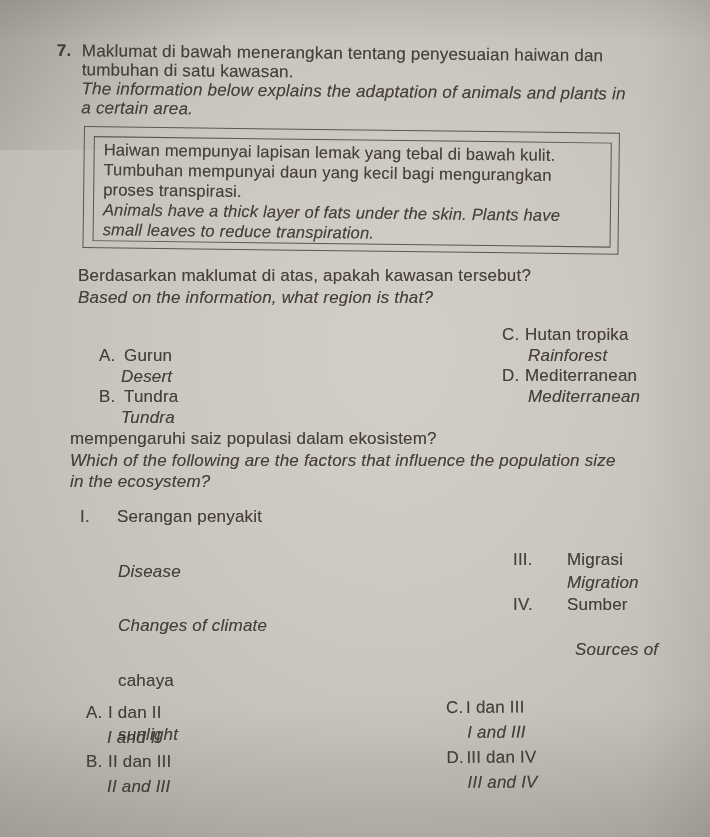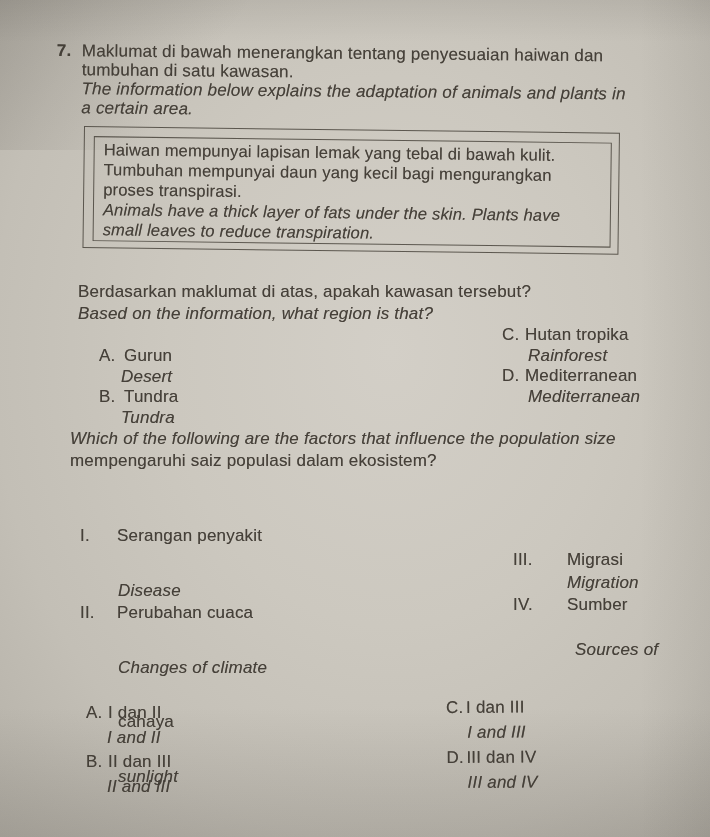--- a/index.html
+++ b/index.html
@@ -37,38 +37,38 @@
 
   
   #info-box{left:84px;top:126px;width:534px;height:120px;
     border:1.6px solid rgba(72,67,59,0.85);
     transform:rotate(0.72deg);transform-origin:0 0;}
   #info-box-inner{position:absolute;left:9px;top:9px;right:7px;bottom:6px;
     border:1.6px solid rgba(72,67,59,0.85);
     padding:2px 6px 0 9px;line-height:20px;font-size:16.5px;}
 
   
-  #q7-question{left:78px;top:265px;width:560px;line-height:22px;margin-top:16px;}
+  #q7-question{left:78px;top:265px;width:560px;line-height:22px;}
 
   
   .optcol{line-height:20.5px;}
   #q7-opts-left{left:99px;top:324px;width:300px;margin-top:22px;}
   #q7-opts-right{left:502px;top:325px;width:210px;}
   #q7-opts-left .lab{display:inline-block;width:25px;}
   #q7-opts-right .lab{display:inline-block;width:23px;}
   #q7-opts-left .sub{padding-left:22px;}
   #q7-opts-right .sub{padding-left:26px;}
 
   
   #q8-stem{left:45px;top:428px;width:650px;line-height:21.5px;}
   #q8-stem .cont{padding-left:25px;}
 
   
   .itemcol{line-height:22.5px;}
-  #q8-items-left{left:80px;top:525px;width:330px;}
+  #q8-items-left{left:80px;top:506px;width:330px;}
   #q8-items-right{left:513px;top:525px;width:190px;margin-top:24px;}
   #q8-items-left .rn{display:inline-block;width:37px;}
   #q8-items-right .rn{display:inline-block;width:54px;}
   #q8-items-left .sub{padding-left:38px;margin-top:32px;}
   #q8-items-right .sub{padding-left:54px;}
   #q8-items-right .sub2{padding-left:62px;}
   .blankline{height:22.5px;}
 
   
   #q8-opts-left{left:86px;top:701px;width:250px;line-height:24.5px;}
@@ -114,28 +114,28 @@
   </div>
 
   <div id="q7-opts-right" class="abs optcol">
     <div><span class="lab">C.</span><span>Hutan tropika</span></div>
     <div class="sub it">Rainforest</div>
     <div><span class="lab">D.</span><span>Mediterranean</span></div>
     <div class="sub it">Mediterranean</div>
   </div>
 
   <div id="q8-stem" class="abs">
+    <div class="cont">mempengaruhi saiz populasi dalam ekosistem?</div>
     <div class="cont it">Which of the following are the factors that influence the population size</div>
-    <div class="cont">mempengaruhi saiz populasi dalam ekosistem?</div>
+    <div class="cont it">in the ecosystem?</div>
   </div>
 
   <div id="q8-items-left" class="abs itemcol">
     <div><span class="rn">I.</span><span>Serangan penyakit</span></div>
     <div class="sub it">Disease</div>
-    <div><span class="rn">II.</span><span>Perubahan cuaca</span></div>
     <div class="sub it">Changes of climate</div>
     <div class="sub">cahaya</div>
     <div class="sub it">sunlight</div>
   </div>
 
   <div id="q8-items-right" class="abs itemcol">
     <div><span class="rn">III.</span><span>Migrasi</span></div>
     <div class="sub it">Migration</div>
     <div><span class="rn">IV.</span><span>Sumber</span></div>
     <div class="blankline"></div>

